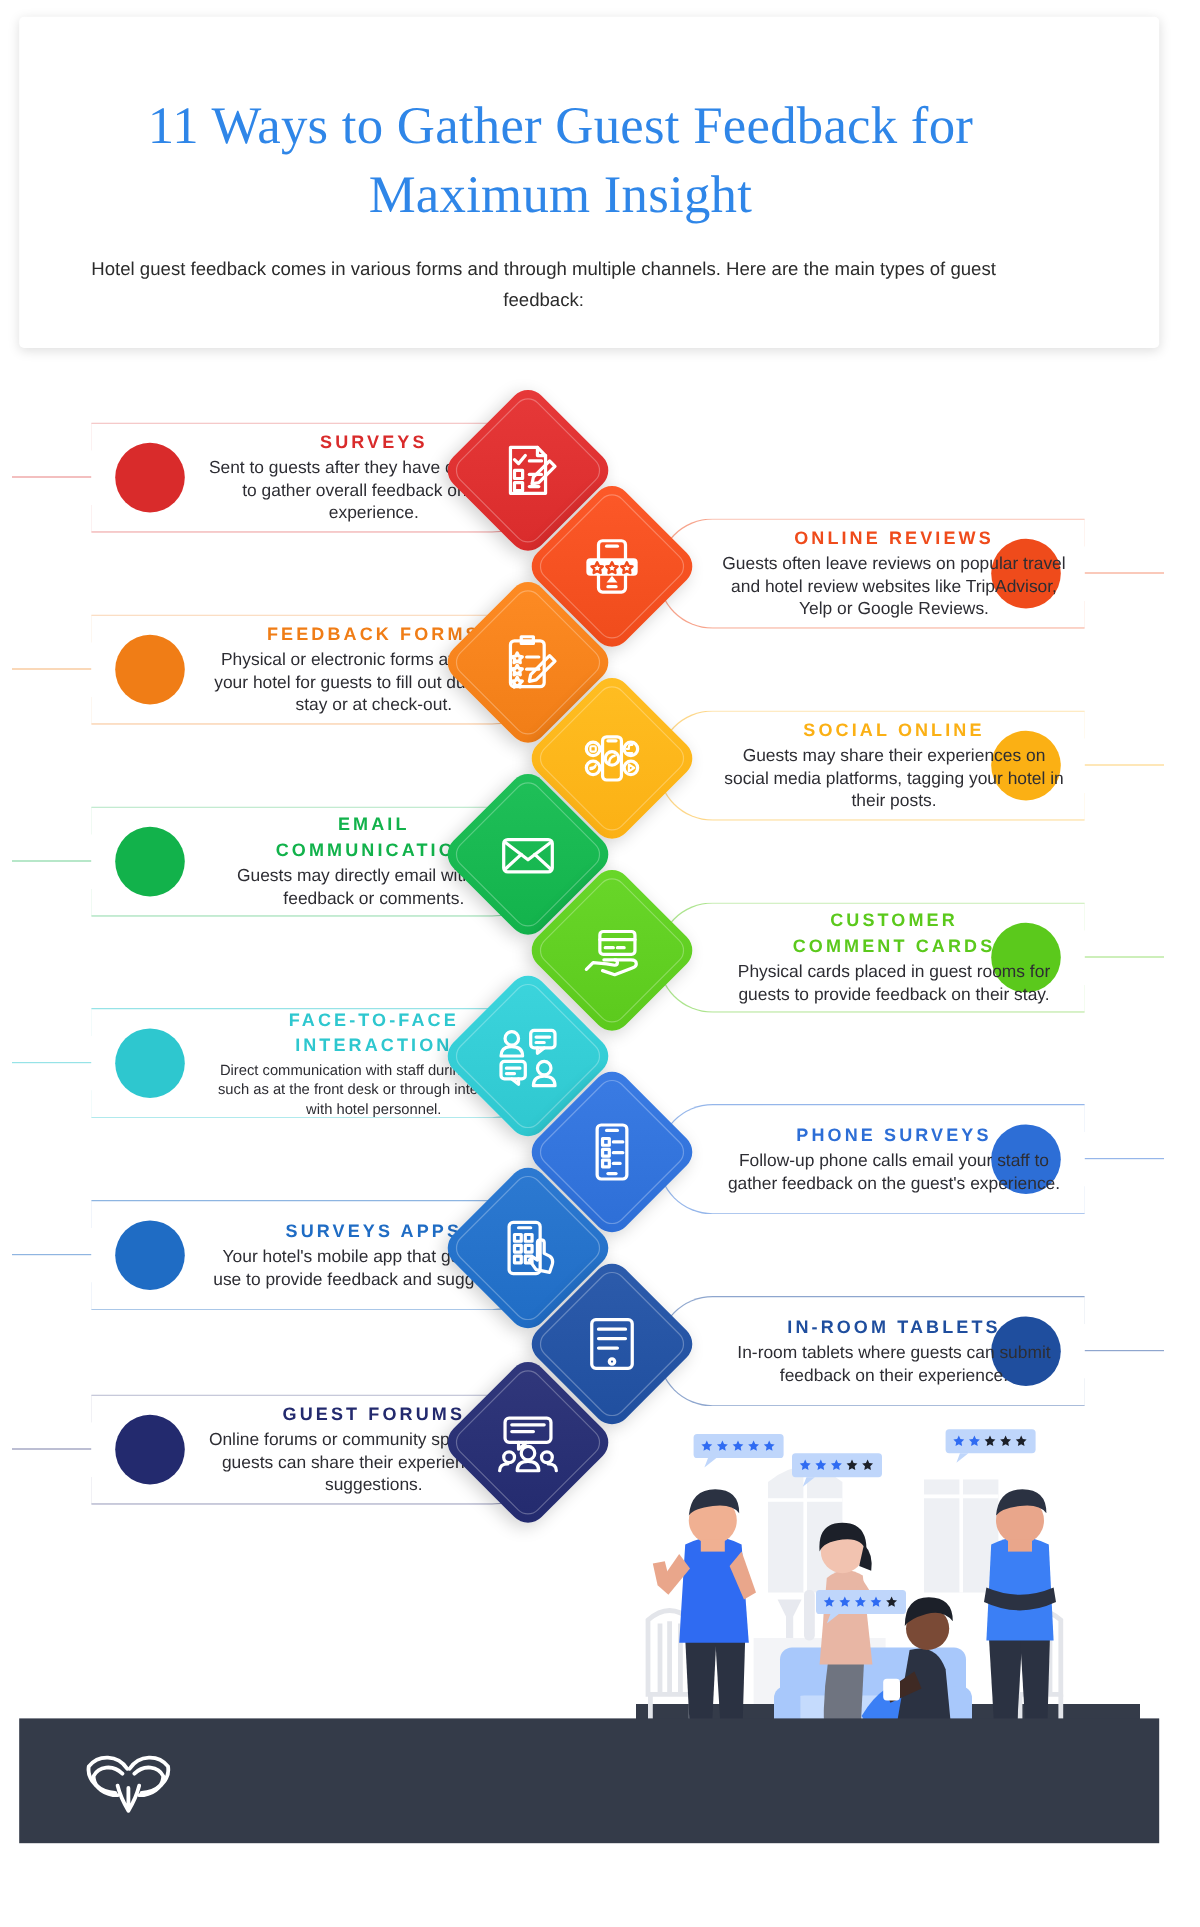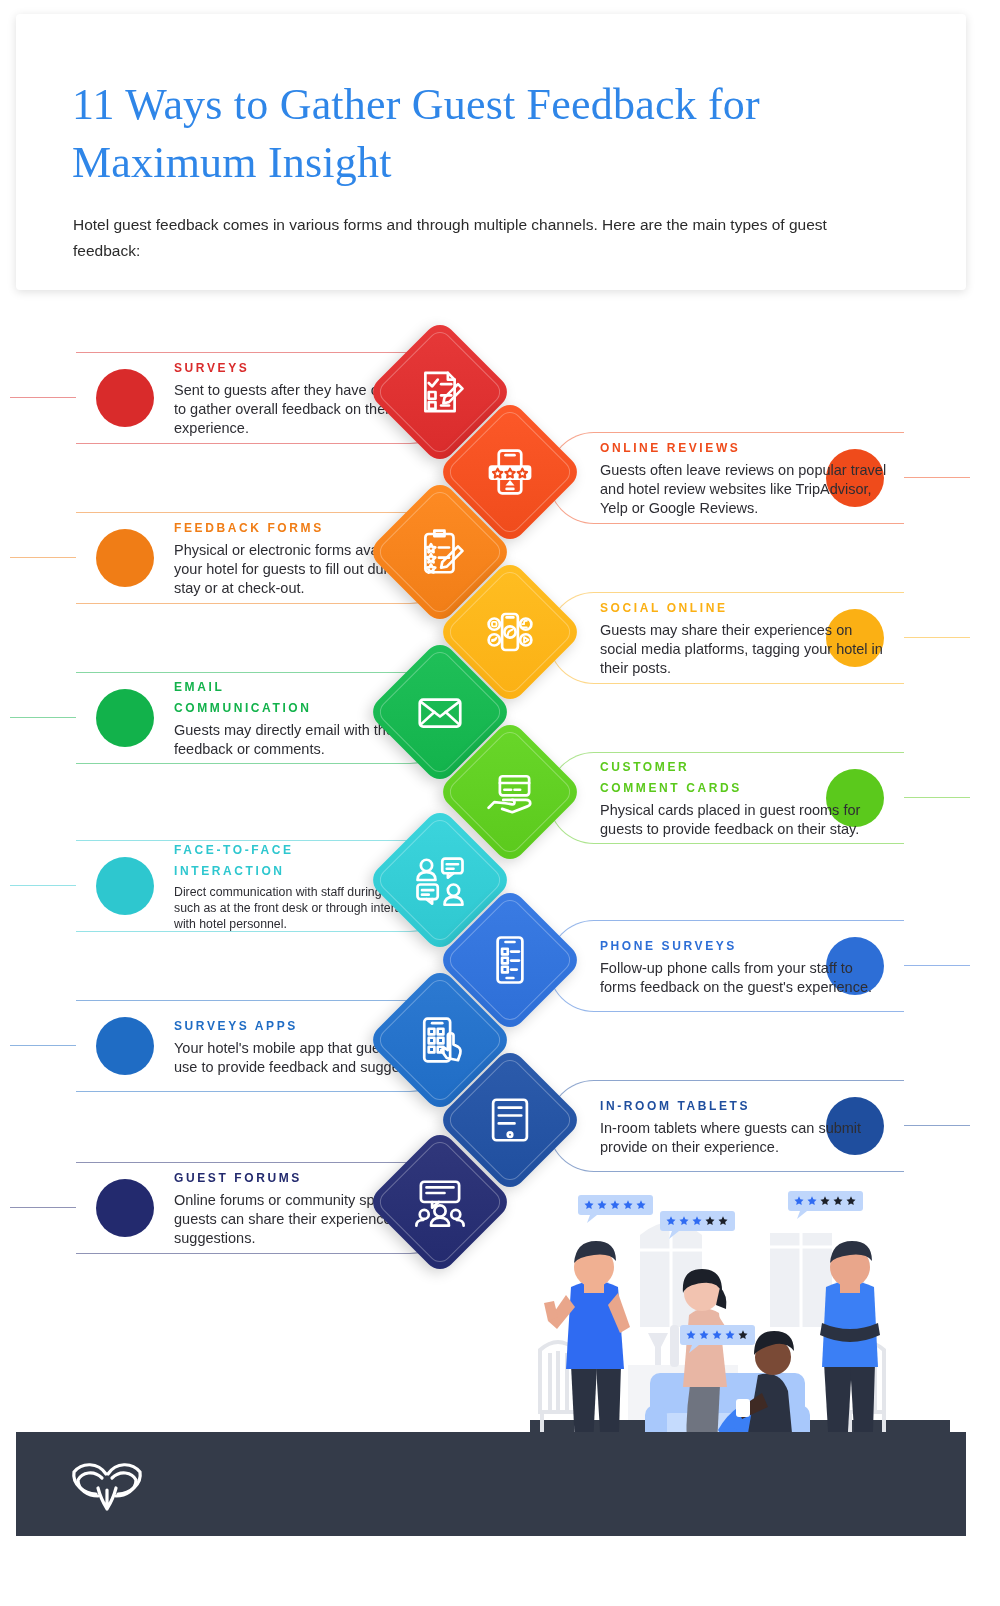--- a/index.html
+++ b/index.html
@@ -6,20 +6,21 @@
   html, body {
     width: 1000px; height: 1606px;
     background: #ffffff;
     font-family: "Liberation Sans", sans-serif;
     overflow: hidden;
   }
   #page {
     position: relative;
     width: 1000px; height: 1606px;
     background: #ffffff;
+    text-align: center;
   }
 
   
   .header-card {
     position: absolute;
     left: 16px; top: 14px;
     width: 950px; height: 276px;
     background: #ffffff;
     border-radius: 4px;
     box-shadow: 0 2px 10px rgba(0,0,0,.13);
@@ -72,21 +73,21 @@
   .dot {
     position: absolute;
     top: 50%;
     width: 58px; height: 58px;
     border-radius: 50%;
     transform: translateY(-50%);
   }
 
   .txt { position: absolute; top: 50%; transform: translateY(-50%); }
   .cat-title {
-    font-size: 12px;
+    font-size: 15px;
     font-weight: bold;
     letter-spacing: 2.6px;
     line-height: 21px;
     white-space: pre-line;
     margin-bottom: 2px;
   }
   .cat-desc {
     font-size: 14.5px;
     line-height: 19px;
     color: #2d2d33;
@@ -213,39 +214,39 @@
 INTERACTION</div>
           <div class="cat-desc small">Direct communication with staff during the stay, such as at the front desk or through interactions with hotel personnel.</div>
         </div>
       </div>
       <div class="row" style="top: 920px; left: 548px; width: 356px;">
         <div class="pill right" style="width: 100%; border-color: rgba(45, 110, 214, 0.5);"></div>
         <div class="stub right" style="background: rgba(45, 110, 214, 0.5);"></div>
         <div class="dot" style="background: rgb(45, 110, 214); right: 20px;"></div>
         <div class="txt" style="left: 52px; width: 290px;">
           <div class="cat-title" style="color: rgb(45, 110, 214);">PHONE SURVEYS</div>
-          <div class="cat-desc">Follow-up phone calls from your staff to forms feedback on the guest's experience.</div>
+          <div class="cat-desc">Follow-up phone calls email your staff to gather feedback on the guest's experience.</div>
         </div>
       </div>
       <div class="row" style="top: 1000px; left: 76px; width: 380px;">
         <div class="pill left" style="width: 100%; border-color: rgba(31, 108, 196, 0.5);"></div>
         <div class="stub left" style="background: rgba(31, 108, 196, 0.5);"></div>
         <div class="dot" style="background: rgb(31, 108, 196); left: 20px;"></div>
         <div class="txt" style="left: 98px; width: 275px;">
           <div class="cat-title" style="color: rgb(31, 108, 196);">SURVEYS APPS</div>
           <div class="cat-desc">Your hotel's mobile app that guests can use to provide feedback and suggestions.</div>
         </div>
       </div>
       <div class="row" style="top: 1080px; left: 548px; width: 356px;">
         <div class="pill right" style="width: 100%; border-color: rgba(31, 78, 158, 0.5);"></div>
         <div class="stub right" style="background: rgba(31, 78, 158, 0.5);"></div>
         <div class="dot" style="background: rgb(31, 78, 158); right: 20px;"></div>
         <div class="txt" style="left: 52px; width: 290px;">
           <div class="cat-title" style="color: rgb(31, 78, 158);">IN-ROOM TABLETS</div>
-          <div class="cat-desc">In-room tablets where guests can submit provide on their experience.</div>
+          <div class="cat-desc">In-room tablets where guests can submit feedback on their experience.</div>
         </div>
       </div>
       <div class="row" style="top: 1162px; left: 76px; width: 380px;">
         <div class="pill left" style="width: 100%; border-color: rgba(35, 42, 110, 0.5);"></div>
         <div class="stub left" style="background: rgba(35, 42, 110, 0.5);"></div>
         <div class="dot" style="background: rgb(35, 42, 110); left: 20px;"></div>
         <div class="txt" style="left: 98px; width: 275px;">
           <div class="cat-title" style="color: rgb(35, 42, 110);">GUEST FORUMS</div>
           <div class="cat-desc">Online forums or community spaces where guests can share their experiences and suggestions.</div>
         </div>

